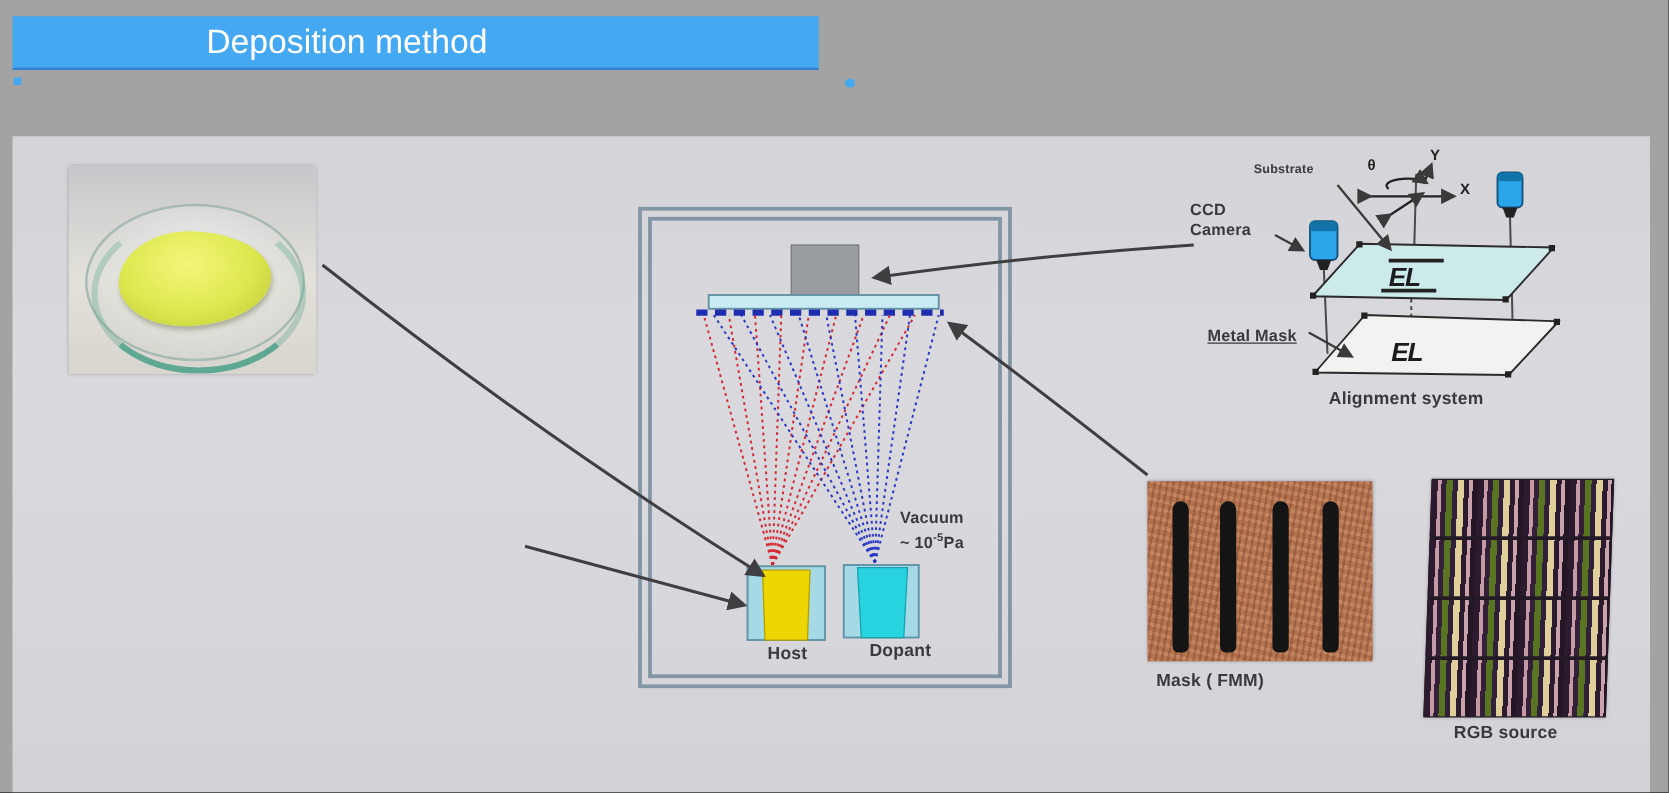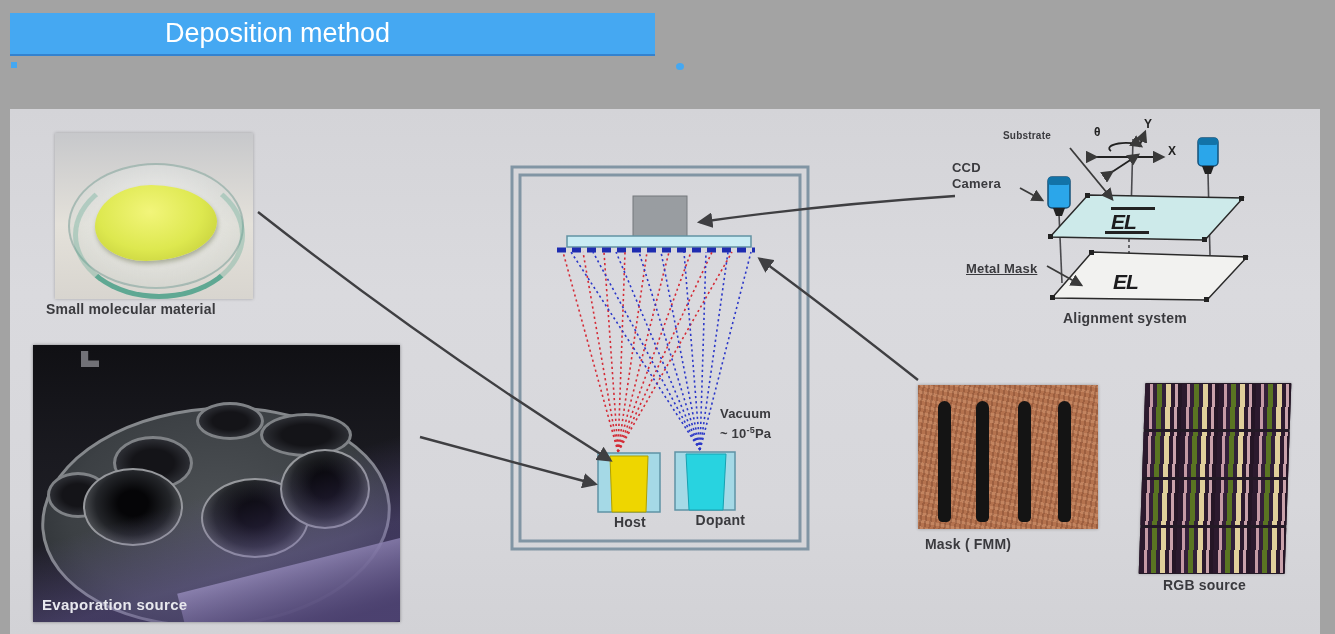--- a/index.html
+++ b/index.html
@@ -106,36 +106,21 @@
   <div class="bullet b1"></div>
   <div class="bullet b2"></div>
 
   <div class="slide">
 
     <div class="photo-smm">
       <div class="dish"></div>
       <div class="dish-rim"></div>
       <div class="powder"></div>
     </div>
-    <div class="lbl lbl-smm">Small molecular material</div>
-
-    <div class="photo-evap">
-      <div class="evap-mark"></div>
-      <div class="platform"></div>
-      <div class="ring" style="left:80px;top:91px;width:74px;height:48px;"></div>
-      <div class="ring" style="left:163px;top:57px;width:62px;height:32px;"></div>
-      <div class="ring" style="left:227px;top:68px;width:86px;height:38px;"></div>
-      <div class="ring" style="left:14px;top:127px;width:56px;height:40px;"></div>
-      <div class="cruc" style="left:50px;top:123px;width:96px;height:74px;"></div>
-      <div class="cruc" style="left:168px;top:133px;width:104px;height:76px;"></div>
-      <div class="cruc" style="left:247px;top:104px;width:86px;height:76px;"></div>
-      <div class="evap-table"></div>
-      <div class="evap-glow"></div>
-      <div class="evap-label">Evaporation source</div>
-    </div>
+
 
     <svg style="left:495px;top:53px;" width="310" height="392" viewBox="0 0 310 392">
       <rect class="wall" x="7" y="5" width="296" height="382"></rect>
       <rect class="wall" x="15" y="13" width="280" height="366" stroke-width="2.5"></rect>
       <rect x="128" y="34" width="54" height="41" fill="#999da1" stroke="#74787c"></rect>
       <rect x="62" y="74" width="184" height="11" fill="var(--c-substrate_bar,#c9ecf4)" stroke="#6292a2" stroke-width="1.5"></rect>
       <line x1="52" y1="88" x2="250" y2="88" stroke="var(--c-mask_dash_blue,#1e2cb0)" stroke-width="5" stroke-dasharray="9 6"></line>
       <g id="fan-group">
           <line x1="113" y1="290" x2="58" y2="90" class="fan red"></line>
           <line x1="113" y1="290" x2="78" y2="90" class="fan red"></line>

